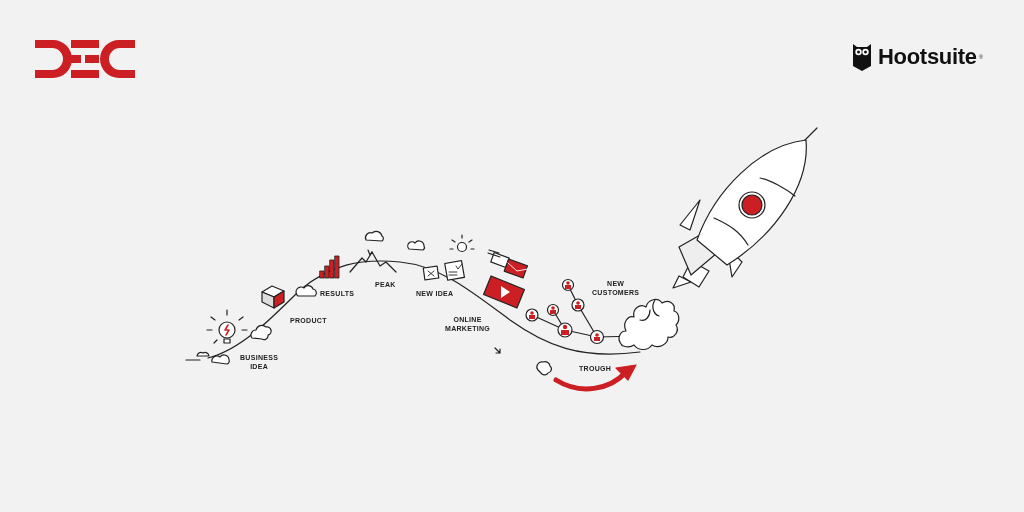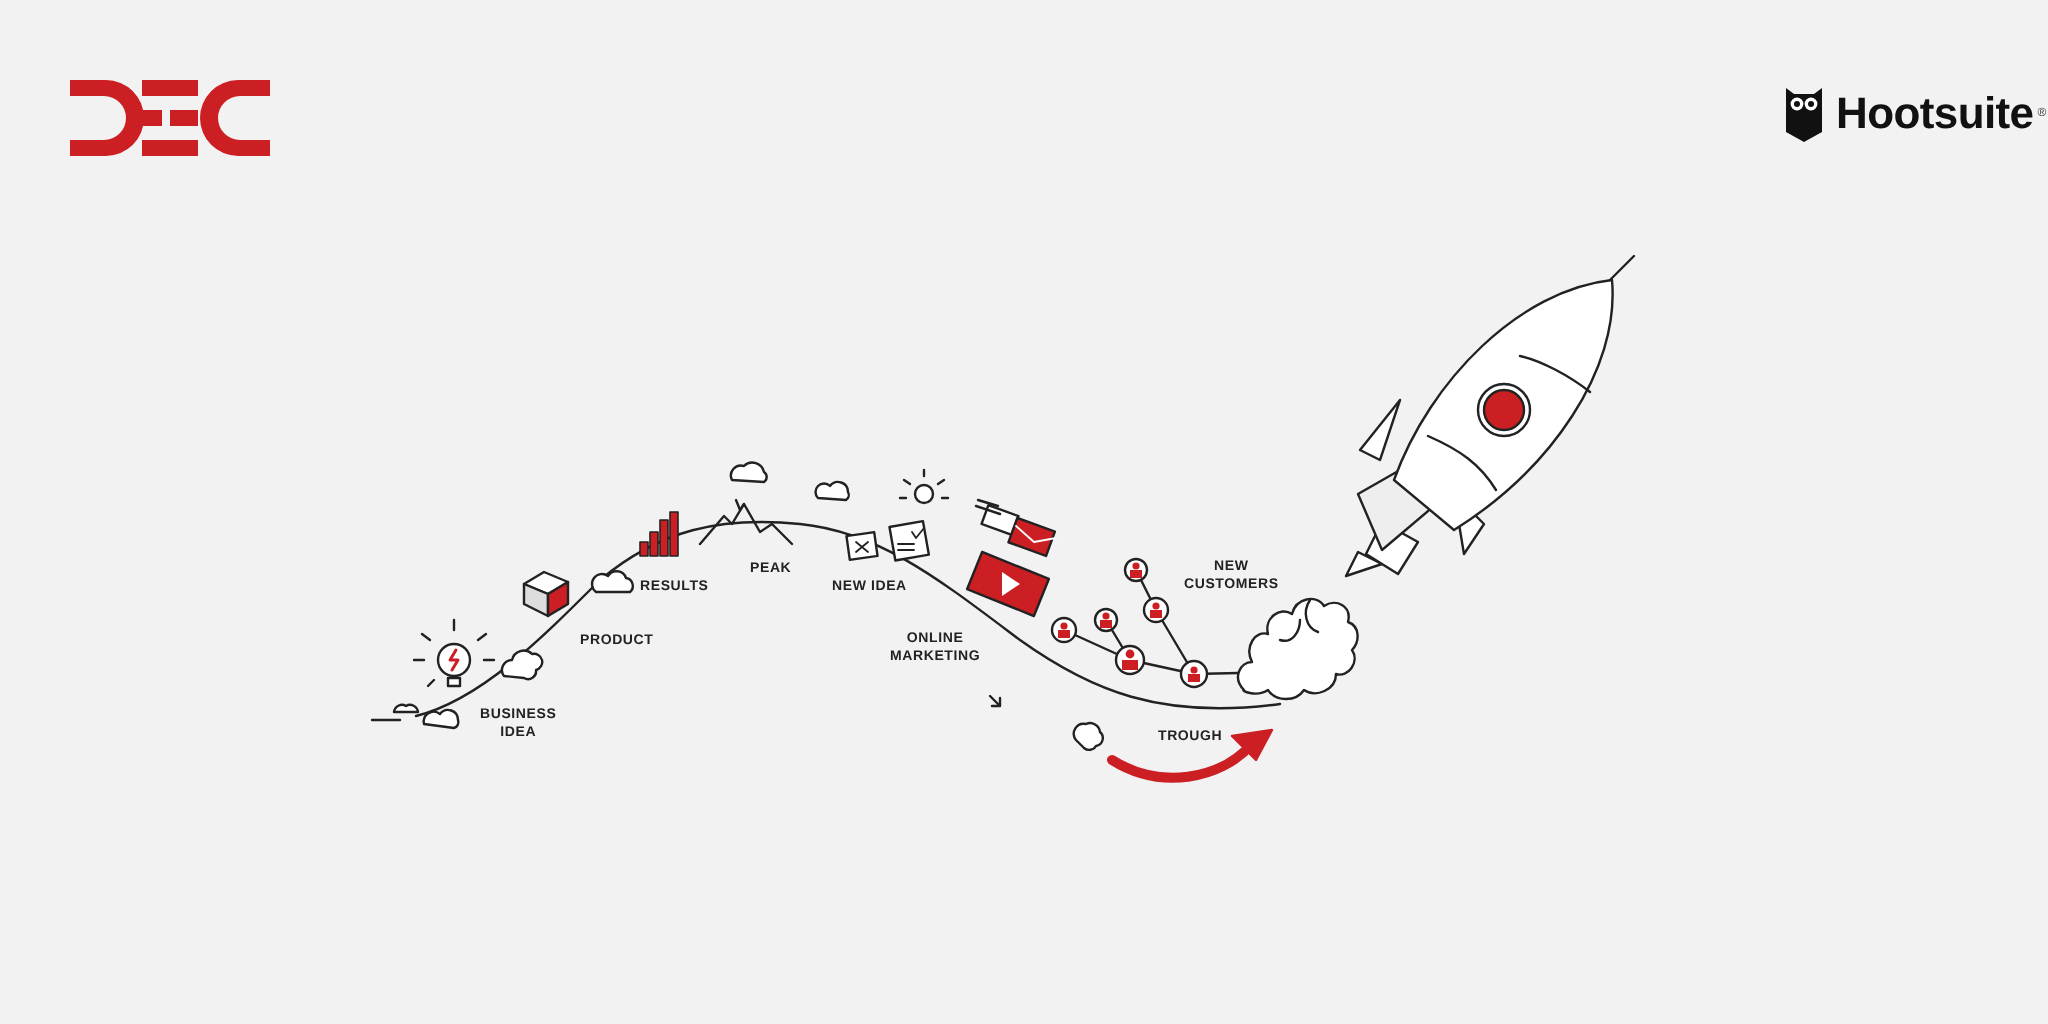--- a/index.html
+++ b/index.html
@@ -1,18 +1,18 @@
 <!DOCTYPE html>
 <html><head>
 <meta charset="utf-8">
 <style>
   html,body{margin:0;padding:0;}
   body{width:1024px;height:512px;background:#f2f2f2;position:relative;overflow:hidden;font-family:"Liberation Sans",sans-serif;}
   .logo-dec{position:absolute;left:35px;top:40px;width:100px;height:38px;}
-  .logo-hs{position:absolute;left:892px;top:42px;display:flex;align-items:center;gap:6px;justify-content:space-between;}
+  .logo-hs{position:absolute;left:852px;top:42px;display:flex;align-items:center;gap:6px;justify-content:space-between;}
   .hs-text{font-family:"Liberation Sans",sans-serif;font-weight:700;font-size:22px;color:#111;letter-spacing:-0.3px;}
   .hs-reg{font-size:6px;color:#333;align-self:center;margin-left:-4px;}
   .lbl{position:absolute;font-family:"Liberation Sans",sans-serif;font-weight:700;font-size:7px;color:#222;text-align:center;letter-spacing:0.3px;line-height:9px;}
   svg.scene{position:absolute;left:0;top:0;}
 </style>
 </head>
 <body>
 
 <svg class="logo-dec" viewBox="0 0 100 38">
   <path d="M0 0 H18 A19 19 0 0 1 18 38 H0 V30 H17 A11 11 0 0 0 17 8 H0 Z" fill="#cc1f24"></path>

